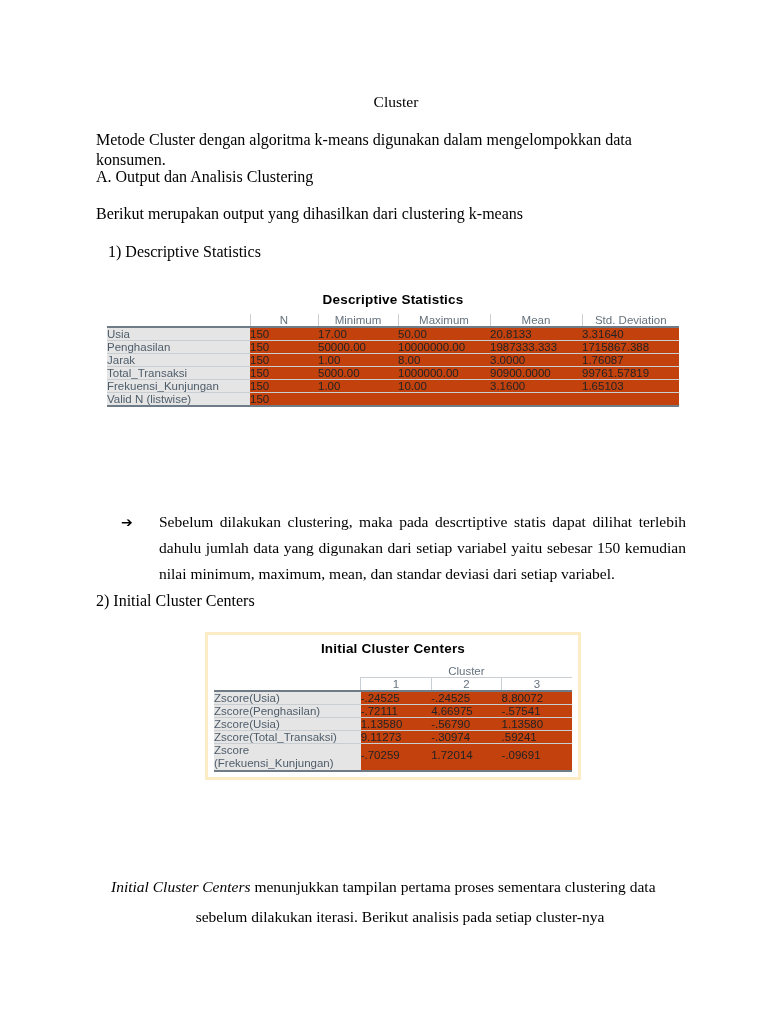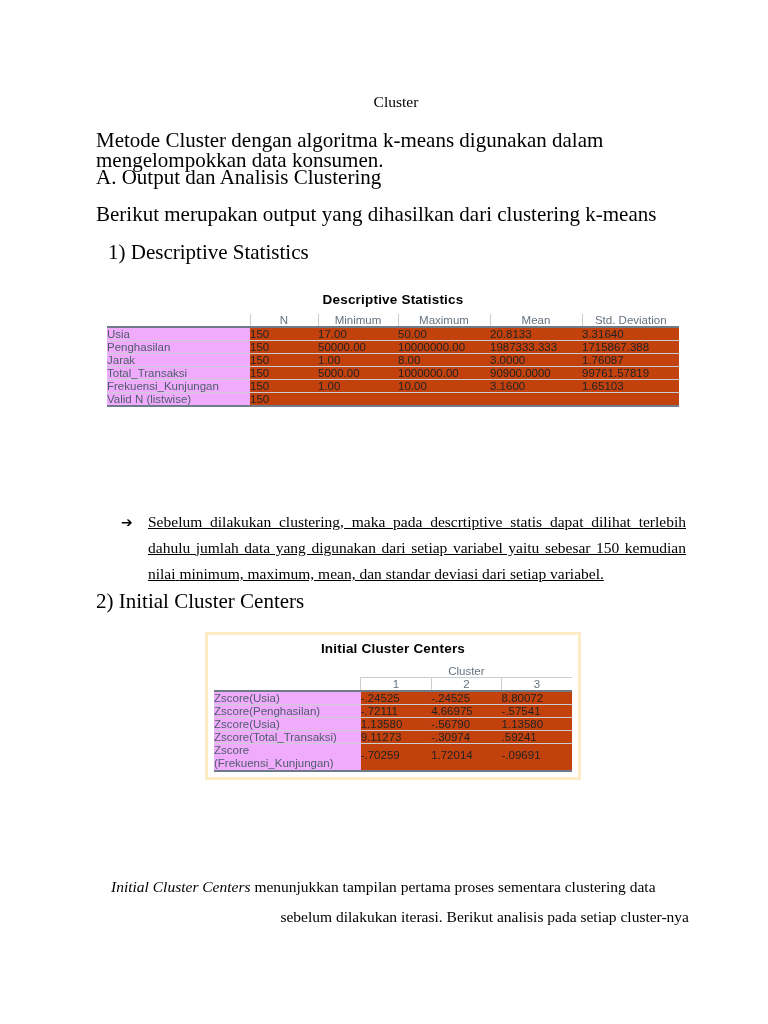--- a/index.html
+++ b/index.html
@@ -30,21 +30,21 @@
     top: 92px;
     width: 600px;
     text-align: center;
     font-size: 15.5px;
     line-height: 20px;
   }
   .para {
     position: absolute;
     left: 88px;
     width: 600px;
-    font-size: 21px;
+    font-size: 16px;
     line-height: 20px;
   }
   .p-metode { top: 130px; }
   .p-a      { top: 167px; }
   .p-berikut{ top: 204px; }
   .p-desc1  { top: 242px; margin-left: 12px; }
   .p-init2  { top: 591px; }
 
   
   .bullet-block {
@@ -61,40 +61,39 @@
     position: absolute;
     left: 0px;
     top: 0px;
     font-family: "DejaVu Sans", sans-serif;
     font-size: 14px;
     font-weight: bold;
     line-height: 26px;
   }
   .bullet-block .btext {
     display: block;
-    margin-left: 27px;
-    text-decoration: underline;
+    margin-left: 38px;
   }
   .bullet-block .btext > span.lastline {
     text-align: left;
   }
 
   
   .closing {
     position: absolute;
     left: 103px;
     top: 872px;
     width: 578px;
     font-size: 15.5px;
     line-height: 30px;
     text-align: justify;
     text-justify: inter-word;
   }
   .closing .ital { font-style: italic; }
-  .closing .lastline { display: block; text-align: right; }
+  .closing .lastline { display: block; text-align: center; }
 
   
   .spss {
     position: absolute;
     font-family: "Liberation Sans", sans-serif;
     background: #ffffff;
   }
   .spss .tbl-title {
     text-align: center;
     font-weight: bold;
@@ -116,21 +115,21 @@
     vertical-align: middle;
   }
   .hdr-cell {
     color: #66727d;
     font-size: 11.5px;
     text-align: center;
     padding: 3px 7px 4px 7px;
     white-space: nowrap;
   }
   .rowlabel {
-    background: #f0abfc;
+    background: #e5e5e5;
     color: #4e5d6b;
     text-align: left;
     padding: 4px 6px 4px 7px;
     white-space: nowrap;
   }
   .rowlabel.wrap { white-space: normal; line-height: 13px; }
   .numcell {
     color: #1f2326;
     text-align: left;
     padding: 4px 7px 4px 6px;

